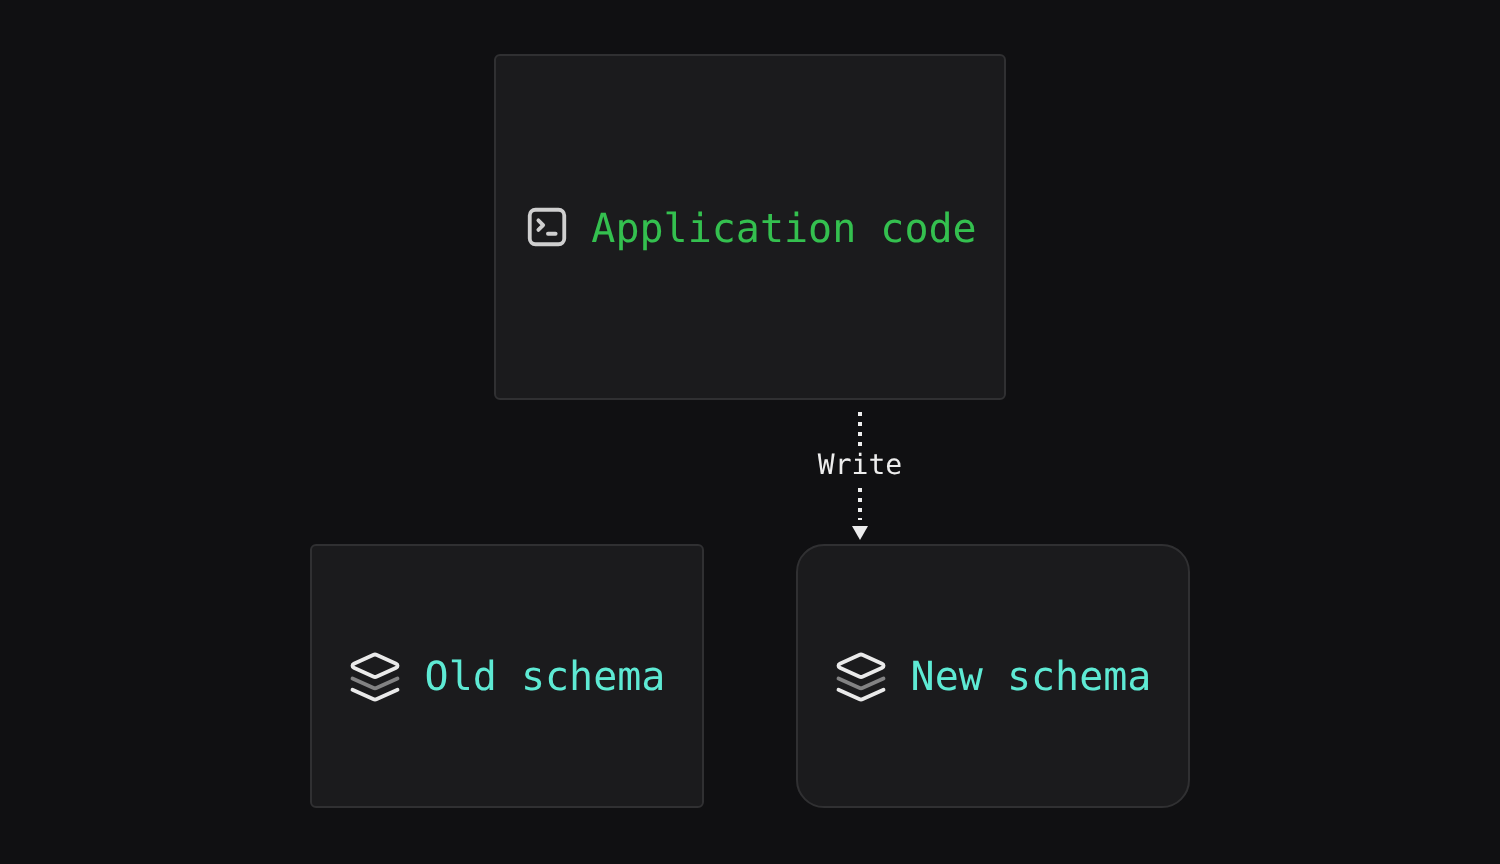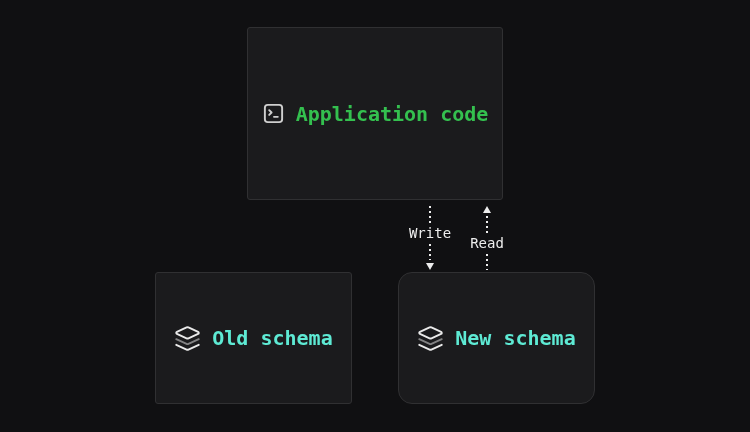--- a/index.html
+++ b/index.html
@@ -23,21 +23,21 @@
     display: flex;
     align-items: center;
     justify-content: center;
     gap: 11px;
   }
   .node-app { left: 247px; top: 27px;  width: 256px; height: 173px; }
   .node-old { left: 155px; top: 272px; width: 197px; height: 132px; }
   .node-new { left: 398px; top: 272px; width: 197px; height: 132px; border-radius: 14px; }
   .node-label {
     font-size: 20px;
-    font-weight: 700;
+    font-weight: 400;
     white-space: nowrap;
   }
   .label-green { color: #34c04f; }
   .label-blue  { color: #5eead4; }
   .icon { display: flex; align-items: center; justify-content: center; }
   .icon svg { display: block; }
 
   .arrow {
     position: absolute;
     top: 206px;
@@ -94,26 +94,20 @@
     <span class="node-label label-green">Application code</span>
   </div>
 
   <div class="arrow arrow-write">
     <div class="arrow-line"></div>
     <div class="arrow-label">Write</div>
     <div class="arrow-line"></div>
     <div class="arrow-head-down"></div>
   </div>
 
-  <div class="arrow arrow-read">
-    <div class="arrow-head-up"></div>
-    <div class="arrow-line"></div>
-    <div class="arrow-label">Read</div>
-    <div class="arrow-line"></div>
-  </div>
 
   <div class="node node-old">
     <span class="icon">
       <svg width="27" height="27" viewBox="0 0 24 24" fill="none" stroke="#eaeaea" stroke-width="1.7" stroke-linecap="round" stroke-linejoin="round">
         <path d="M12.83 2.18a2 2 0 0 0-1.66 0L2.6 6.08a1 1 0 0 0 0 1.83l8.58 3.91a2 2 0 0 0 1.66 0l8.58-3.9a1 1 0 0 0 0-1.83Z"></path>
         <path d="m22 12.65-9.17 4.16a2 2 0 0 1-1.66 0L2 12.65" opacity="0.5"></path>
         <path d="m22 17.65-9.17 4.16a2 2 0 0 1-1.66 0L2 17.65"></path>
       </svg>
     </span>
     <span class="node-label label-blue">Old schema</span>

